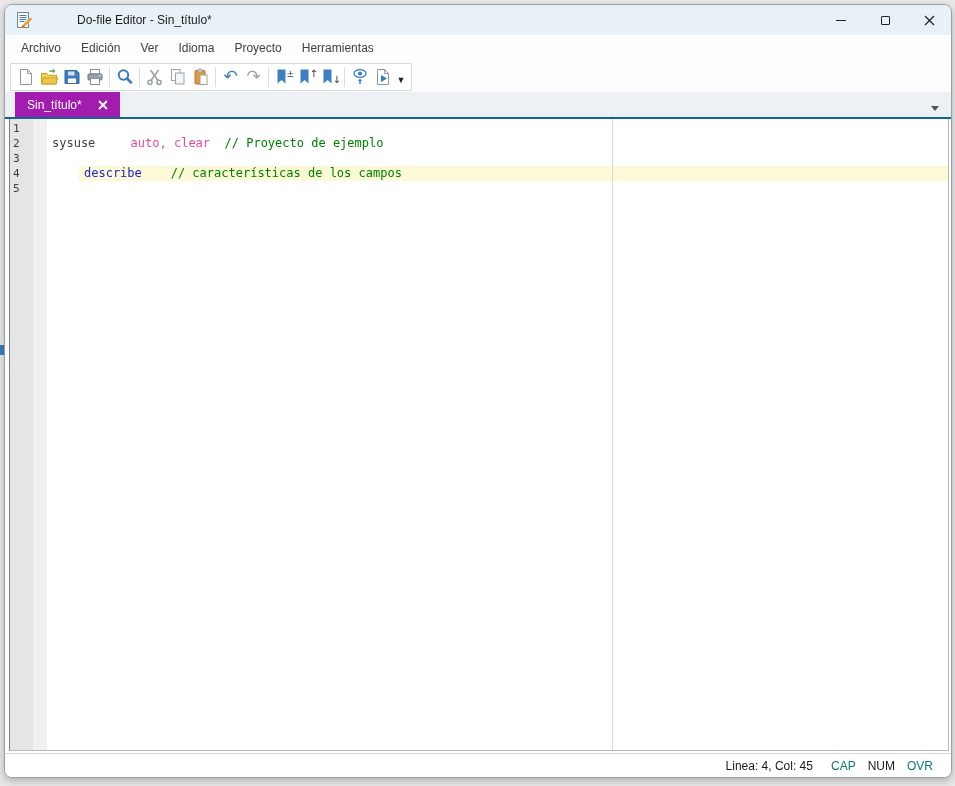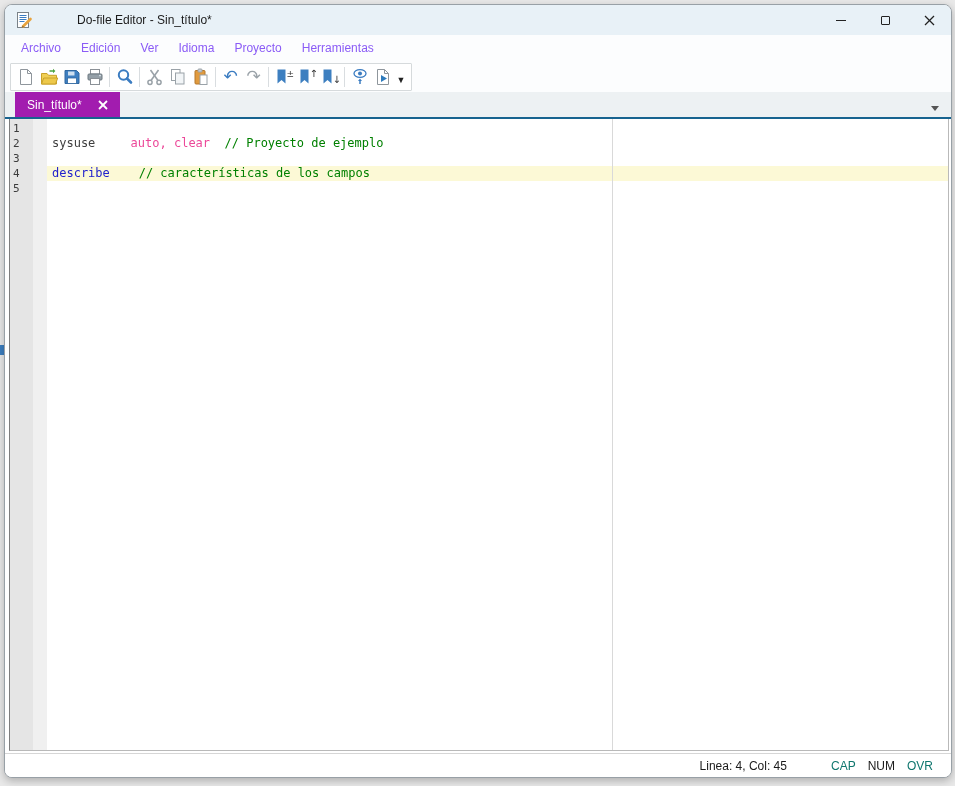--- a/index.html
+++ b/index.html
@@ -19,21 +19,21 @@
   .titlebar { height:30px; background:#e8f1f7; display:flex; align-items:center; flex:0 0 auto;gap:36px; }
   .titlebar .app-icon { margin:0 8px 0 10px; display:flex; }
   .titlebar .title-text { font-size:12px; color:#1a1a1a; }
   .win-controls { margin-left:auto; display:flex; height:100%; }
   .win-btn { width:44px; height:100%; display:flex; align-items:center; justify-content:center; }
   .glyph-min { width:10px; height:1px; background:#222; display:block; }
   .glyph-max { width:9px; height:9px; border:1px solid #222; border-radius:1px; display:block; }
 
   
   .menubar { height:26px; background:#fcfdfe; display:flex; align-items:center; padding-left:6px; flex:0 0 auto; }
-  .menu-item { font-size:12px; color:#8b5cf6; padding:4px 10px; }
+  .menu-item { font-size:12px; color:#404040; padding:4px 10px; }
 
   
   .toolbar-row { height:31px; background:#fcfdfe; display:flex; align-items:center; padding-left:5px; flex:0 0 auto; }
   .toolbar-group { display:flex; align-items:center; border:1px solid #d6dadc; background:#fff; height:28px; padding:0 3px; border-radius:1px; }
   .tb-btn { width:23px; height:24px; display:flex; align-items:center; justify-content:center; }
   .tb-sep { width:1px; height:20px; background:#d9dde0; margin:0 3px; }
   .glyph { font-family:"DejaVu Sans", sans-serif; font-size:17px; line-height:1; }
   .caret-down { font-size:9px; color:#222; padding-top:6px; }
 
   
@@ -42,26 +42,26 @@
   .tab-label { font-size:12px; margin-right:16px; }
   .tab-overflow { position:absolute; right:12px; bottom:6px; width:0; height:0; border-left:4px solid transparent; border-right:4px solid transparent; border-top:5px solid #555; }
 
   
   .editor-wrap { flex:1 1 auto; display:flex; margin:0 2px 0 4px; border-left:1px solid #7d7d7d; border-right:1px solid #b9b9b9; border-bottom:1px solid #b9b9b9; overflow:hidden; background:#fff; }
   .gutter { width:23px; background:#e5e5e5; padding:2px 0 0 3px; font-family:"DejaVu Sans Mono", monospace; font-size:11px; line-height:15px; color:#3c3c3c; flex:0 0 auto; }
   .fold-margin { width:14px; background:#f0f0f0; flex:0 0 auto; }
   .text-area { flex:1 1 auto; position:relative; padding-top:2px; font-family:"DejaVu Sans Mono", monospace; font-size:12px; line-height:15px; }
   .guide-line { position:absolute; left:565px; top:0; bottom:0; width:1px; background:#d9d9d9; z-index:2; }
   .code-line { height:15px; white-space:pre; padding-left:5px; position:relative; z-index:1; }
-  .code-line.current { background:var(--current-line-bg,#fcf9d6); }
+  .code-line.current { background:var(--current-line-bg,#fcf9d6);margin-left:32px; }
   .code-line span { position:relative; z-index:3; }
 
   
   .statusbar { height:24px; background:#fff; border-top:1px solid #d6d6d6; margin-top:2px; display:flex; align-items:center; justify-content:flex-end; padding-right:18px; flex:0 0 auto; font-size:12px; }
-  .status-pos { color:#1a1a1a; margin-right:32px; }
+  .status-pos { color:#1a1a1a; margin-right:6px; }
   .status-flag { margin-left:12px; }
   .flag-on { color:#1a1a1a; }
   .flag-off { color:#0f766e; }
 </style>
 </head>
 <body>
 
 <div class="bg-fragment"></div>
 
 <div class="app-window">

